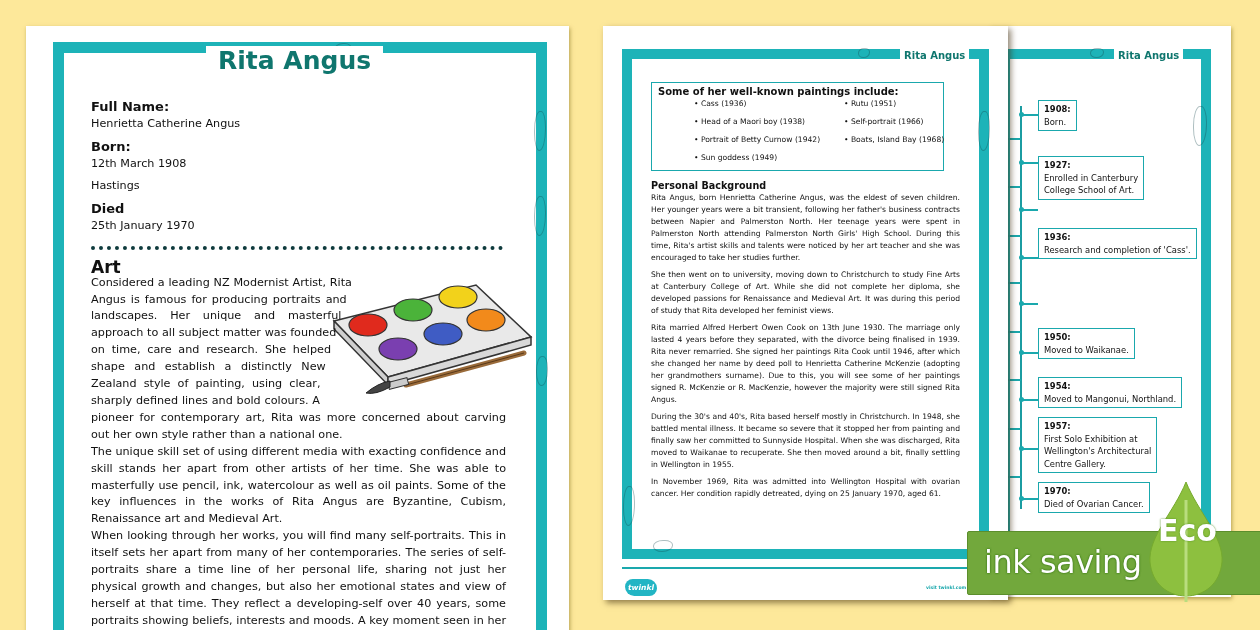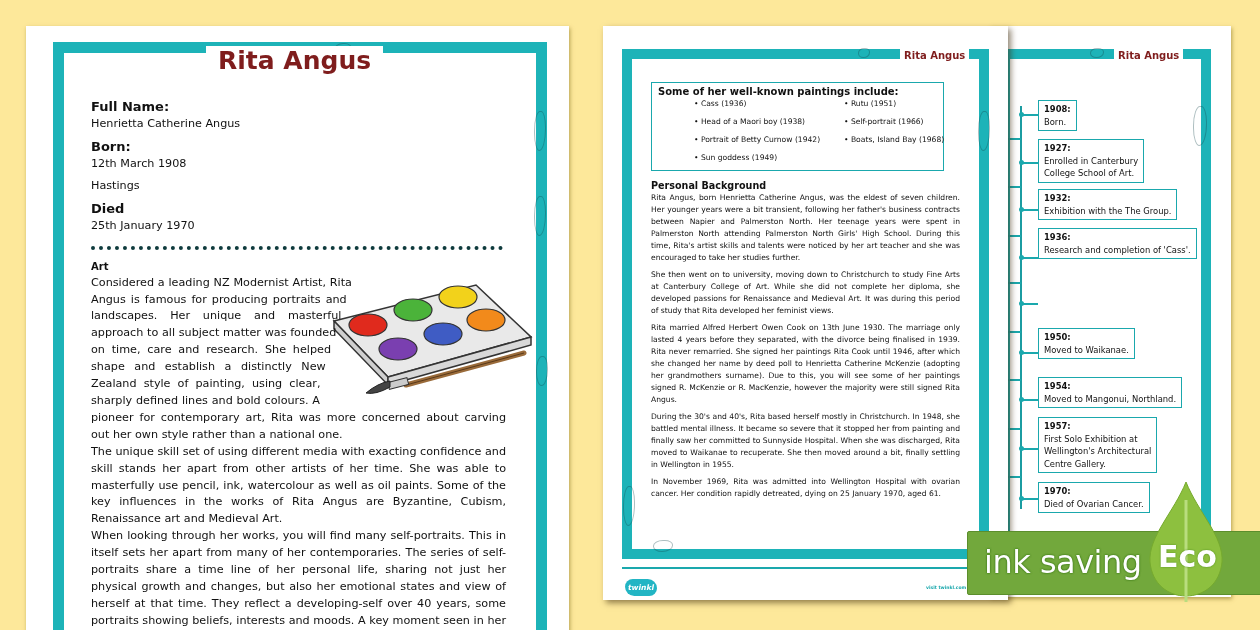--- a/index.html
+++ b/index.html
@@ -16,40 +16,40 @@
     box-shadow: 1px 2px 4px rgba(120,100,20,0.55);
     overflow: hidden;
   }
   .frame {
     position: absolute;
     border: 11px solid #1db3b8;
   }
   .page-title-bar {
     position: absolute;
     background: #fff;
-    color: #7f1d1d;
+    color: #0f766e;
     font-weight: bold;
     font-family: "DejaVu Sans", sans-serif;
     white-space: nowrap;
   }
   .doodle {
     position: absolute;
     border: 1.2px solid rgba(20,70,75,0.35);
     border-radius: 50% 40% 55% 45%;
   }
 
   
   #p1 { left: 26px; top: 26px; width: 543px; height: 610px; }
   #p1 .frame { left: 27px; top: 16px; width: 494px; height: 600px; }
   #p1 .page-title-bar { left: 180px; top: 20px; font-size: 25px; padding: 0 12px; line-height: 30px; }
   #p1 .content { position: absolute; left: 65px; top: 72px; width: 415px; font-size: 11.2px; line-height: 16.9px; }
   .field-label { font-weight: bold; font-size: 13px; line-height: 18px; }
   .field-value { margin-bottom: 5px; }
   .dots { border-top: 4px dotted #0f3b3d; margin: 11px 0 9px 0; width: 412px; }
-  .sec-title { font-weight: bold; font-size: 10px; line-height: 16px; }
+  .sec-title { font-weight: bold; font-size: 17px; line-height: 16px; }
   .art-wrap { position: relative; }
   .art-img { float: right; width: 210px; height: 118px; margin: 2px -30px 0 6px; shape-outside: polygon(20% 0, 100% 0, 100% 100%, 0 100%); }
   .just { text-align: justify; }
   .para { text-align: justify; }
 
   
   #p3 { left: 990px; top: 26px; width: 241px; height: 571px; }
   #p3 .frame { left: 10px; top: 23px; width: 211px; height: 545px; border-width: 10px; }
   #p3 .page-title-bar { left: 124px; top: 23px; font-size: 10px; padding: 0 4px; line-height: 14px; }
   .tl-spine { position: absolute; left: 30px; top: 80px; width: 2px; height: 403px; background: #1b9ca1; }
@@ -70,21 +70,21 @@
   #p2 .body .h { font-weight: bold; font-size: 9.6px; line-height: 12px; text-align: left; }
   #p2 .body p { margin-bottom: 5px; }
   .footer-line { position: absolute; left: 19px; top: 541px; width: 367px; height: 2px; background: #1aa8ad; }
   .twinkl-logo { position: absolute; left: 22px; top: 553px; width: 32px; height: 17px; background: #22b5c4; border-radius: 10px 12px 10px 12px; color: #fff; font-size: 7.5px; font-weight: bold; text-align: center; line-height: 17px; font-style: italic; }
   .visit { position: absolute; left: 323px; top: 559px; font-size: 4.5px; color: #1aa8ad; font-weight: bold; }
 
   
   .eco-band { position: absolute; left: 967px; top: 531px; width: 300px; height: 64px; background: #72a83c; border: 1.5px solid #5b8e2c; border-radius: 2px; }
   .eco-text { position: absolute; left: 984px; top: 540px; font-size: 32px; color: #fff; font-family: "DejaVu Sans", sans-serif; letter-spacing: -0.5px; text-shadow: 0 0 2px #3d7a18, 0 0 2px #3d7a18; line-height: 44px; }
   .eco-leaf { position: absolute; left: 1148px; top: 482px; width: 76px; height: 120px; }
-  .eco-word { position: absolute; left: 1158px; top: 537px; font-size: 30px; font-weight: bold; color: #fff; text-shadow: 0 0 2px #4b8a1c; line-height: 40px; }
+  .eco-word { position: absolute; left: 1158px; top: 511px; font-size: 30px; font-weight: bold; color: #fff; text-shadow: 0 0 2px #4b8a1c; line-height: 40px; }
 </style>
 </head>
 <body>
 
 <div class="page" id="p3">
   <div class="frame"></div>
   <div class="doodle" style="left:100px;top:22px;width:14px;height:10px;"></div>
   <div class="doodle" style="left:203px;top:80px;width:14px;height:40px;"></div>
   <div class="page-title-bar">Rita Angus</div>
   <div class="tl-spine"></div>
@@ -100,32 +100,28 @@
 
   <div class="tl-dot" style="top:86px"></div>
   <div class="tl-conn" style="top:88px"></div>
   <div class="tl-item" style="top:74px">
     <div class="yr">1908:</div>
     <div>Born.</div>
   </div>
 
   <div class="tl-dot" style="top:134px"></div>
   <div class="tl-conn" style="top:136px"></div>
-  <div class="tl-item" style="top:113px">
+  <div class="tl-item" style="top:130px">
     <div class="yr">1927:</div>
     <div>Enrolled in Canterbury</div>
     <div>College School of Art.</div>
   </div>
 
   <div class="tl-dot" style="top:181px"></div>
   <div class="tl-conn" style="top:183px"></div>
-  <div class="tl-item" style="top:163px">
-    <div class="yr">1932:</div>
-    <div>Exhibition with the The Group.</div>
-  </div>
 
   <div class="tl-dot" style="top:229px"></div>
   <div class="tl-conn" style="top:231px"></div>
   <div class="tl-item" style="top:202px">
     <div class="yr">1936:</div>
     <div>Research and completion of 'Cass'.</div>
   </div>
 
   <div class="tl-dot" style="top:275px"></div>
   <div class="tl-conn" style="top:277px"></div>

